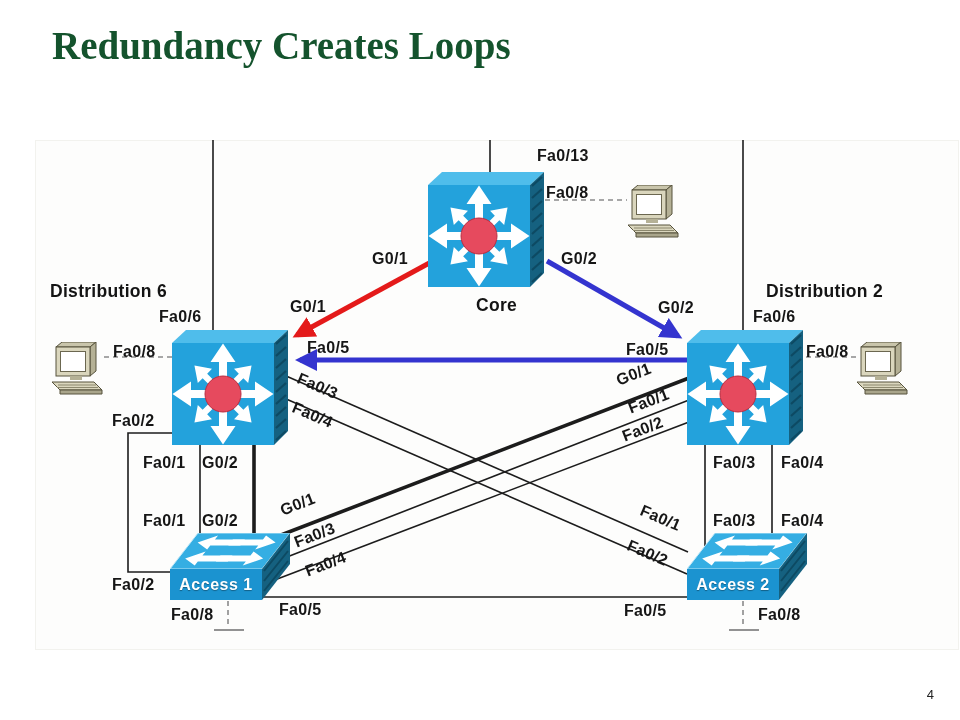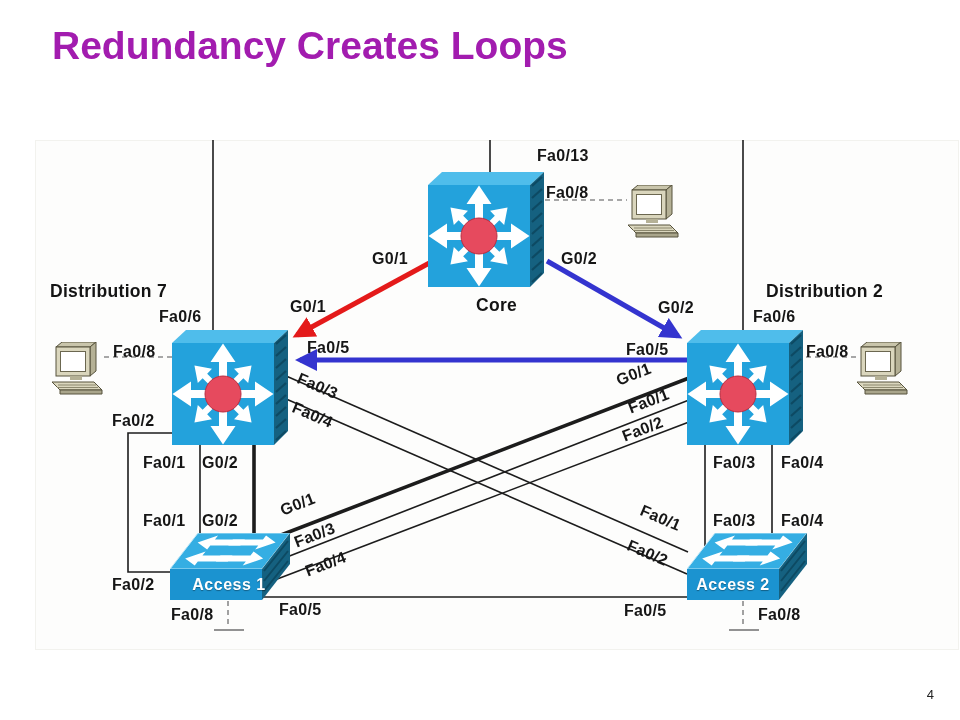--- a/index.html
+++ b/index.html
@@ -1,19 +1,19 @@
 <!DOCTYPE html>
 <html><head>
 <meta charset="utf-8">
 <style>
   html,body{margin:0;padding:0;background:#e8e8e8;}
   .slide{position:relative;width:960px;height:720px;background:#ffffff;overflow:hidden;
          font-family:"Liberation Sans",sans-serif;}
-  .title{position:absolute;left:52px;top:26px;font-size:39px;font-weight:bold;color:#a21caf;
-         white-space:nowrap;line-height:1.05;}
+  .title{position:absolute;left:52px;top:26px;font-size:39px;font-weight:bold;color:#14532d;
+         white-space:nowrap;line-height:1.05;font-family:Liberation Serif, serif;}
   .diagram-bg{position:absolute;left:35px;top:140px;width:922px;height:508px;
               background:#fdfdfc;border:1px solid #f2f2ee;}
   .wires{position:absolute;left:0;top:0;width:960px;height:720px;}
   .labels-layer{position:absolute;left:0;top:0;width:960px;height:720px;pointer-events:none;}
   .port-label{position:absolute;font-size:16px;font-weight:bold;color:#161616;
               white-space:nowrap;letter-spacing:.3px;line-height:18px;transform-origin:0 50%;}
   .node-label{position:absolute;font-size:17.5px;font-weight:bold;color:#141414;
               white-space:nowrap;letter-spacing:.3px;}
   .switch-name{position:absolute;width:92px;text-align:center;font-size:16px;font-weight:bold;
                color:#ffffff;letter-spacing:.5px;text-shadow:0 1px 1px rgba(0,0,0,.35);}
@@ -123,23 +123,23 @@
     <use href="#sym-ml" x="172" y="330" width="116" height="115"></use>
     <use href="#sym-ml" x="687" y="330" width="116" height="115"></use>
     <use href="#sym-acc" x="170" y="533" width="120" height="67"></use>
     <use href="#sym-acc" x="687" y="533" width="120" height="67"></use>
     <use href="#sym-pc" x="626" y="185" width="54" height="56"></use>
     <use href="#sym-pc" x="50" y="342" width="54" height="56"></use>
     <use href="#sym-pc" x="855" y="342" width="54" height="56"></use>
   </svg>
 
   <div class="node-label" style="left:476px;top:295px;">Core</div>
-  <div class="node-label" style="left:50px;top:281px;">Distribution 7</div>
+  <div class="node-label" style="left:50px;top:281px;">Distribution 6</div>
   <div class="node-label" style="left:766px;top:281px;">Distribution 2</div>
-  <div class="switch-name" style="left:170px;top:576px;margin-left:13px;">Access 1</div>
+  <div class="switch-name" style="left:170px;top:576px;">Access 1</div>
   <div class="switch-name" style="left:687px;top:576px;">Access 2</div>
 
   <div class="labels-layer" id="labels-layer">
       <span class="port-label" style="left: 496px; top: 147px; margin-left: 41px;">Fa0/13</span>
       <span class="port-label" style="left: 546px; top: 184px;">Fa0/8</span>
       <span class="port-label" style="left: 372px; top: 250px;">G0/1</span>
       <span class="port-label" style="left: 561px; top: 250px;">G0/2</span>
       <span class="port-label" style="left: 290px; top: 298px;">G0/1</span>
       <span class="port-label" style="left: 658px; top: 299px;">G0/2</span>
       <span class="port-label" style="left: 159px; top: 308px;">Fa0/6</span>

